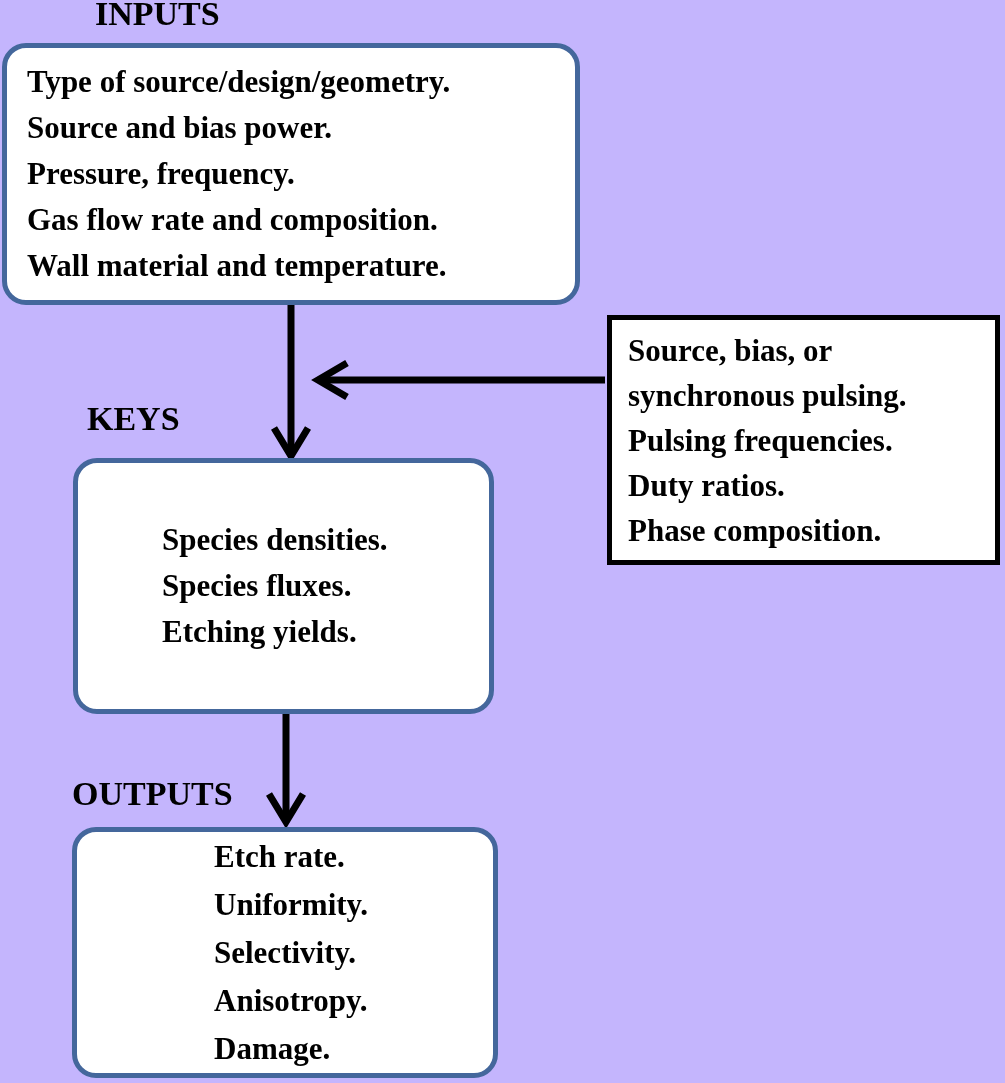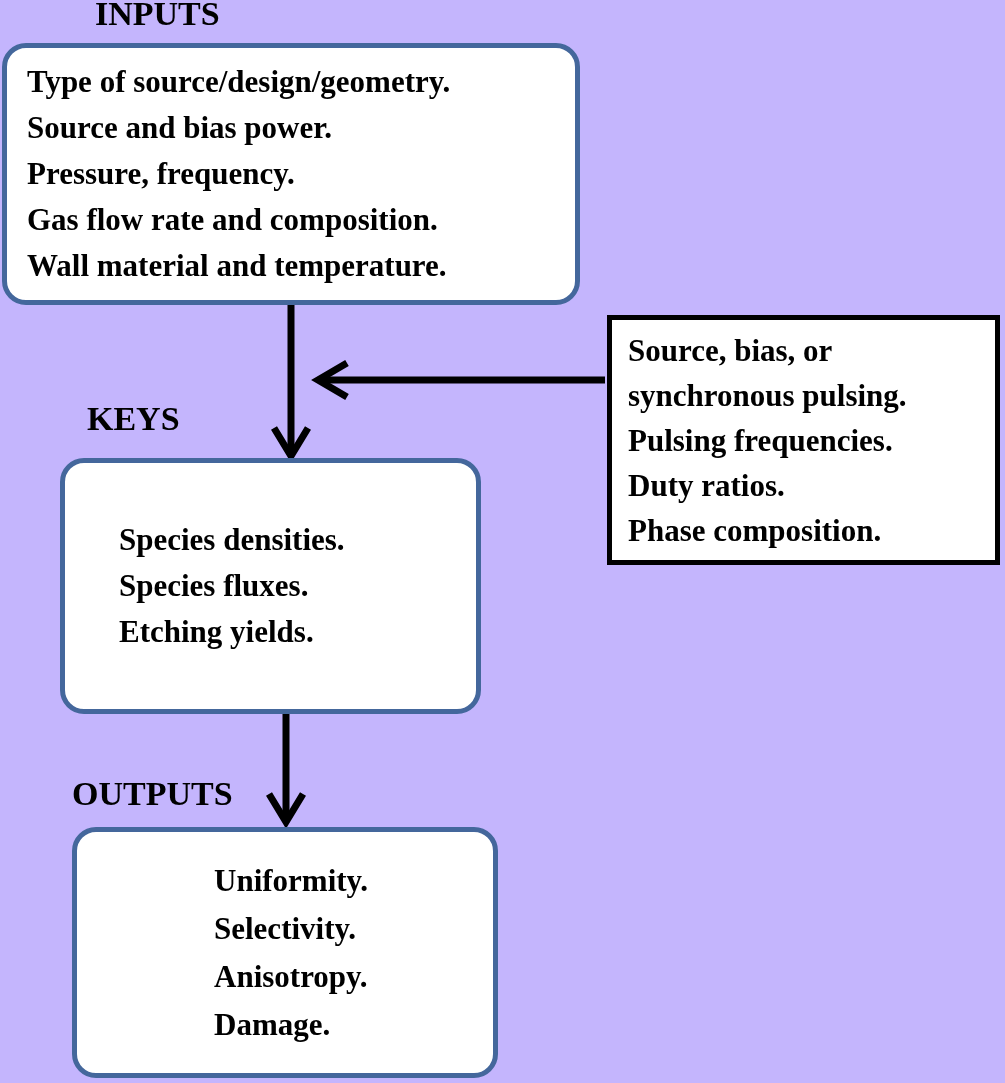--- a/index.html
+++ b/index.html
@@ -49,22 +49,22 @@
     padding-left: 20px;
   }
   #box-inputs .line { line-height: 46px; }
   #box-pulsed {
     left: 607px; top: 271px; width: 393px; height: 250px;
     padding-left: 16px;
     margin-top: 44px;
   }
   #box-pulsed .line { line-height: 45px; }
   #box-keys {
-    left: 60px; top: 458px; width: 421px; height: 256px;
-    padding-left: 54px;
+    left: 73px; top: 458px; width: 421px; height: 256px;
+    padding-left: 84px;
   }
   #box-keys .line { line-height: 46px; }
   #box-outputs {
     left: 72px; top: 827px; width: 426px; height: 251px;
     padding-left: 137px;
   }
   #box-outputs .line { line-height: 48px; }
   #title-inputs  { left: 95px;  top: -3px; }
   #title-pulsed  { left: 637px; top: 216px; font-size: 33px; }
   #title-keys    { left: 87px;  top: 402px; }
@@ -129,19 +129,20 @@
 
   <div class="box rounded-box" id="box-keys">
     <div class="line">Species densities.</div>
     <div class="line">Species fluxes.</div>
     <div class="line">Etching yields.</div>
   </div>
 
   <div class="node-title" id="title-outputs">OUTPUTS</div>
 
   <div class="box rounded-box" id="box-outputs">
+    <div class="line">Etch rate.</div>
     <div class="line">Uniformity.</div>
     <div class="line">Selectivity.</div>
     <div class="line">Anisotropy.</div>
     <div class="line">Damage.</div>
   </div>
 
 </div>
 
 </body></html>

